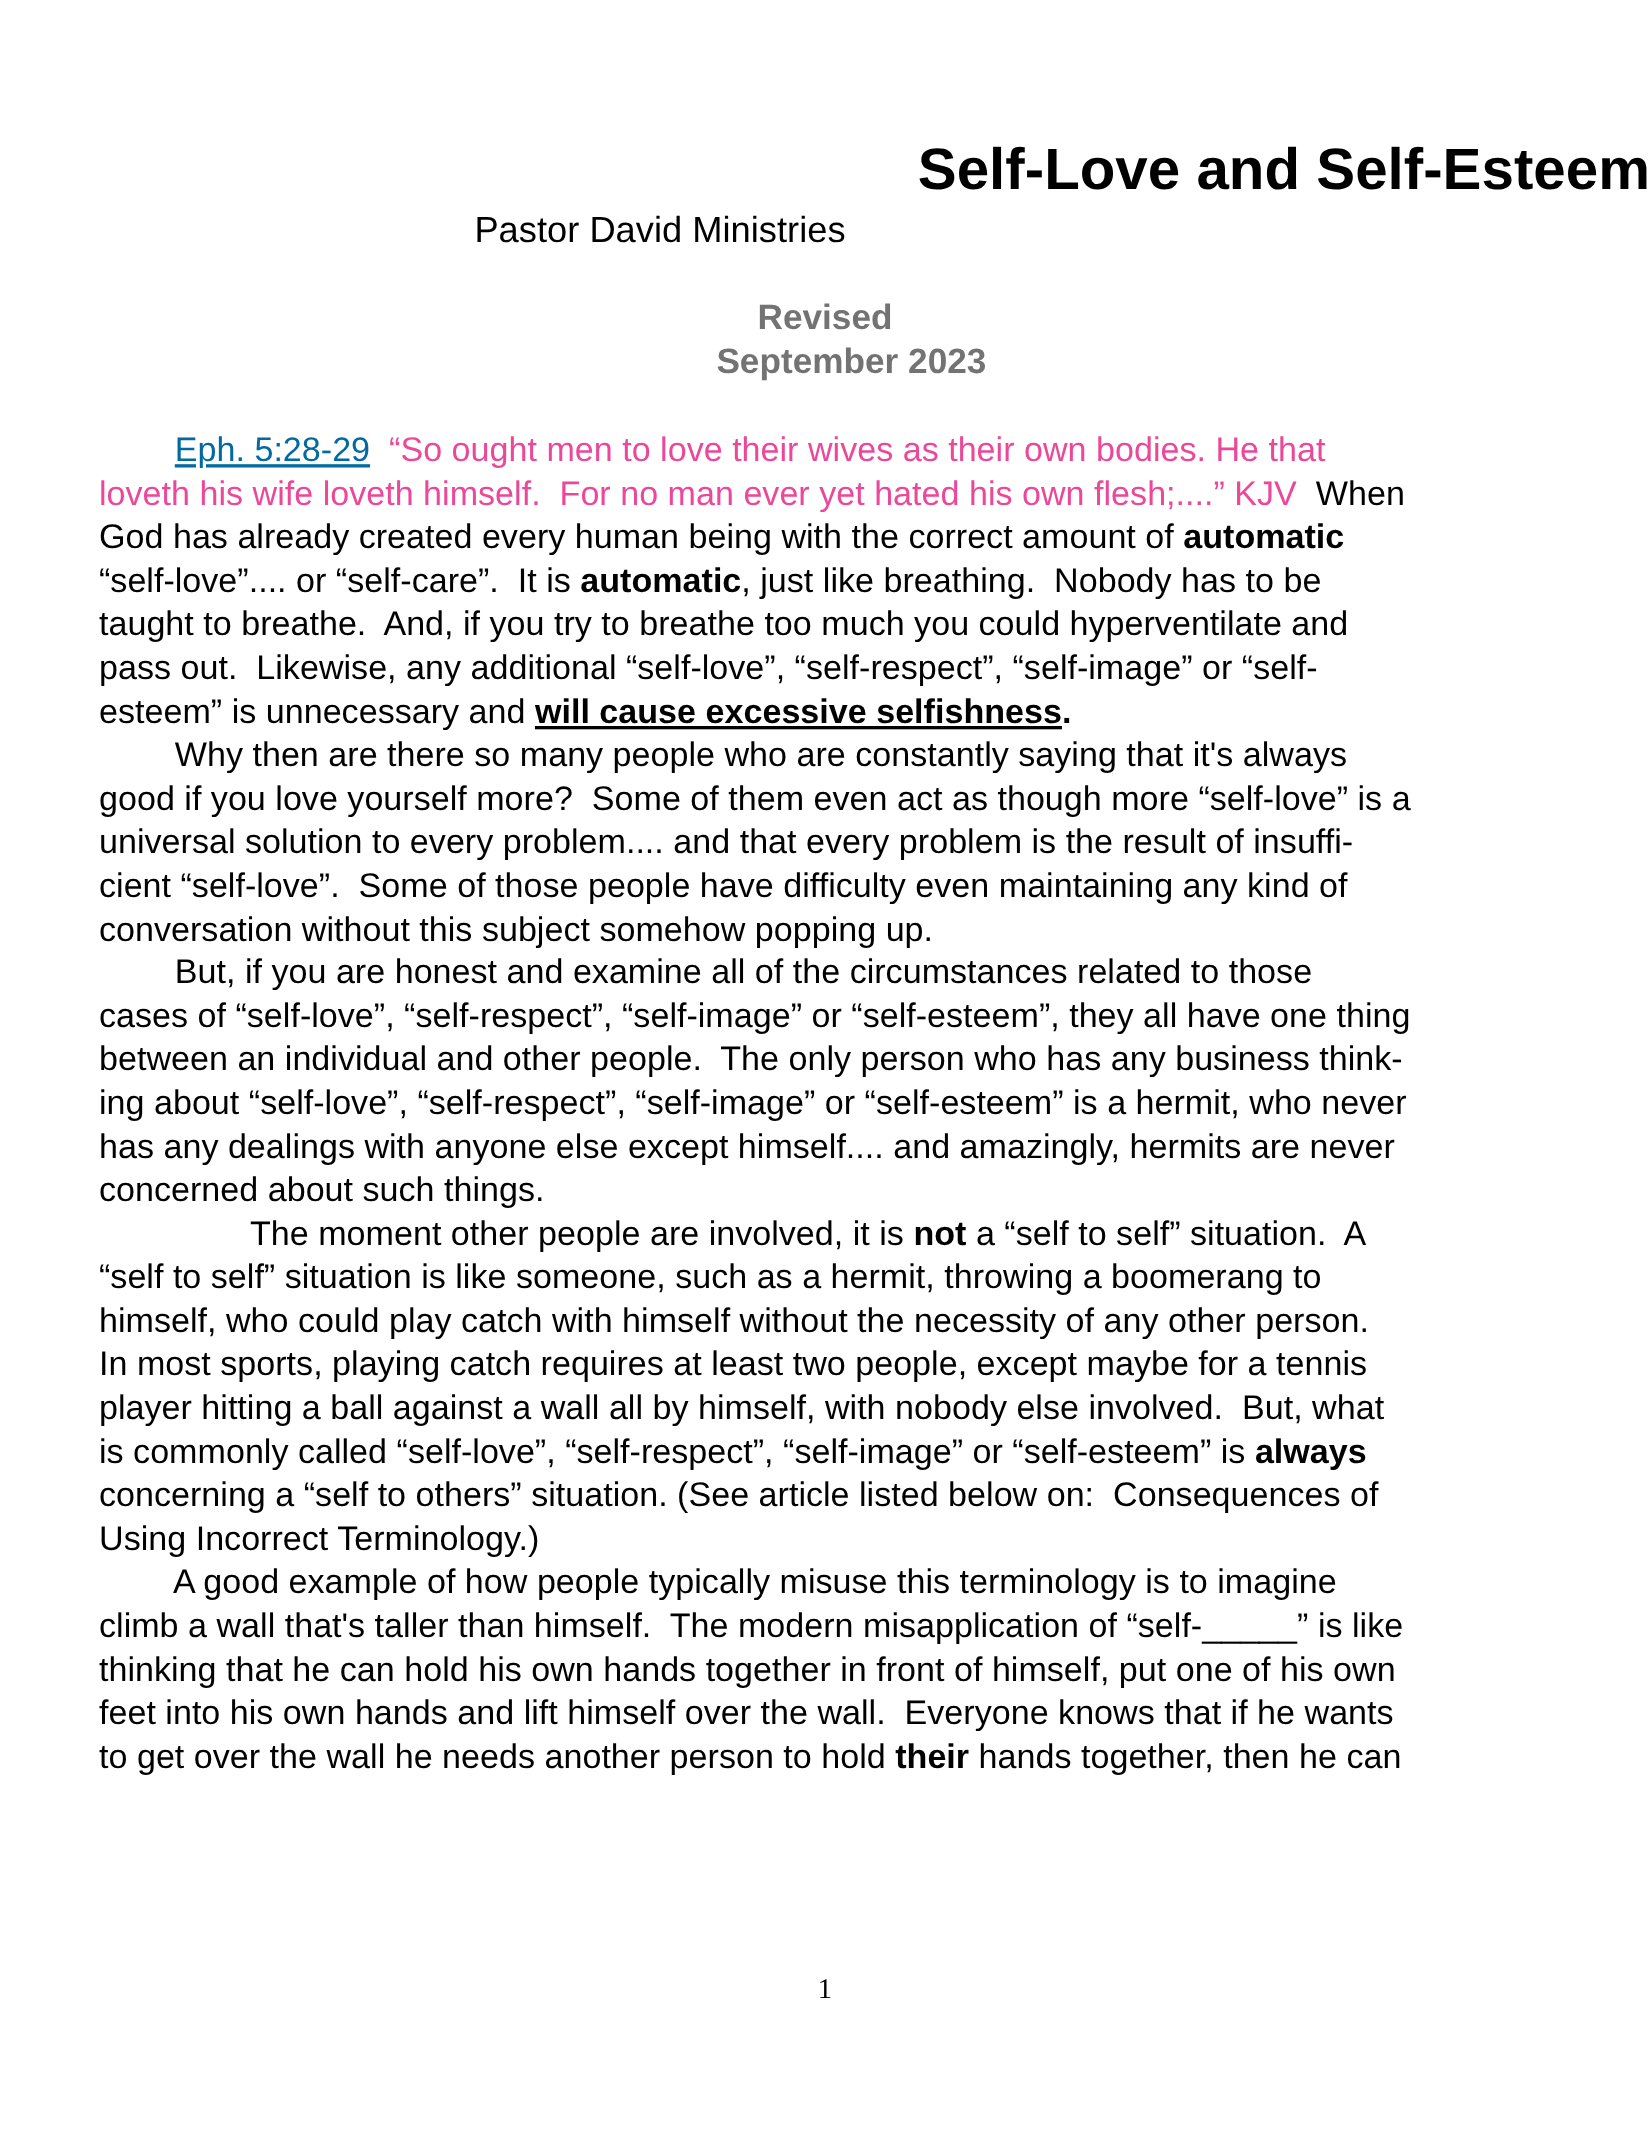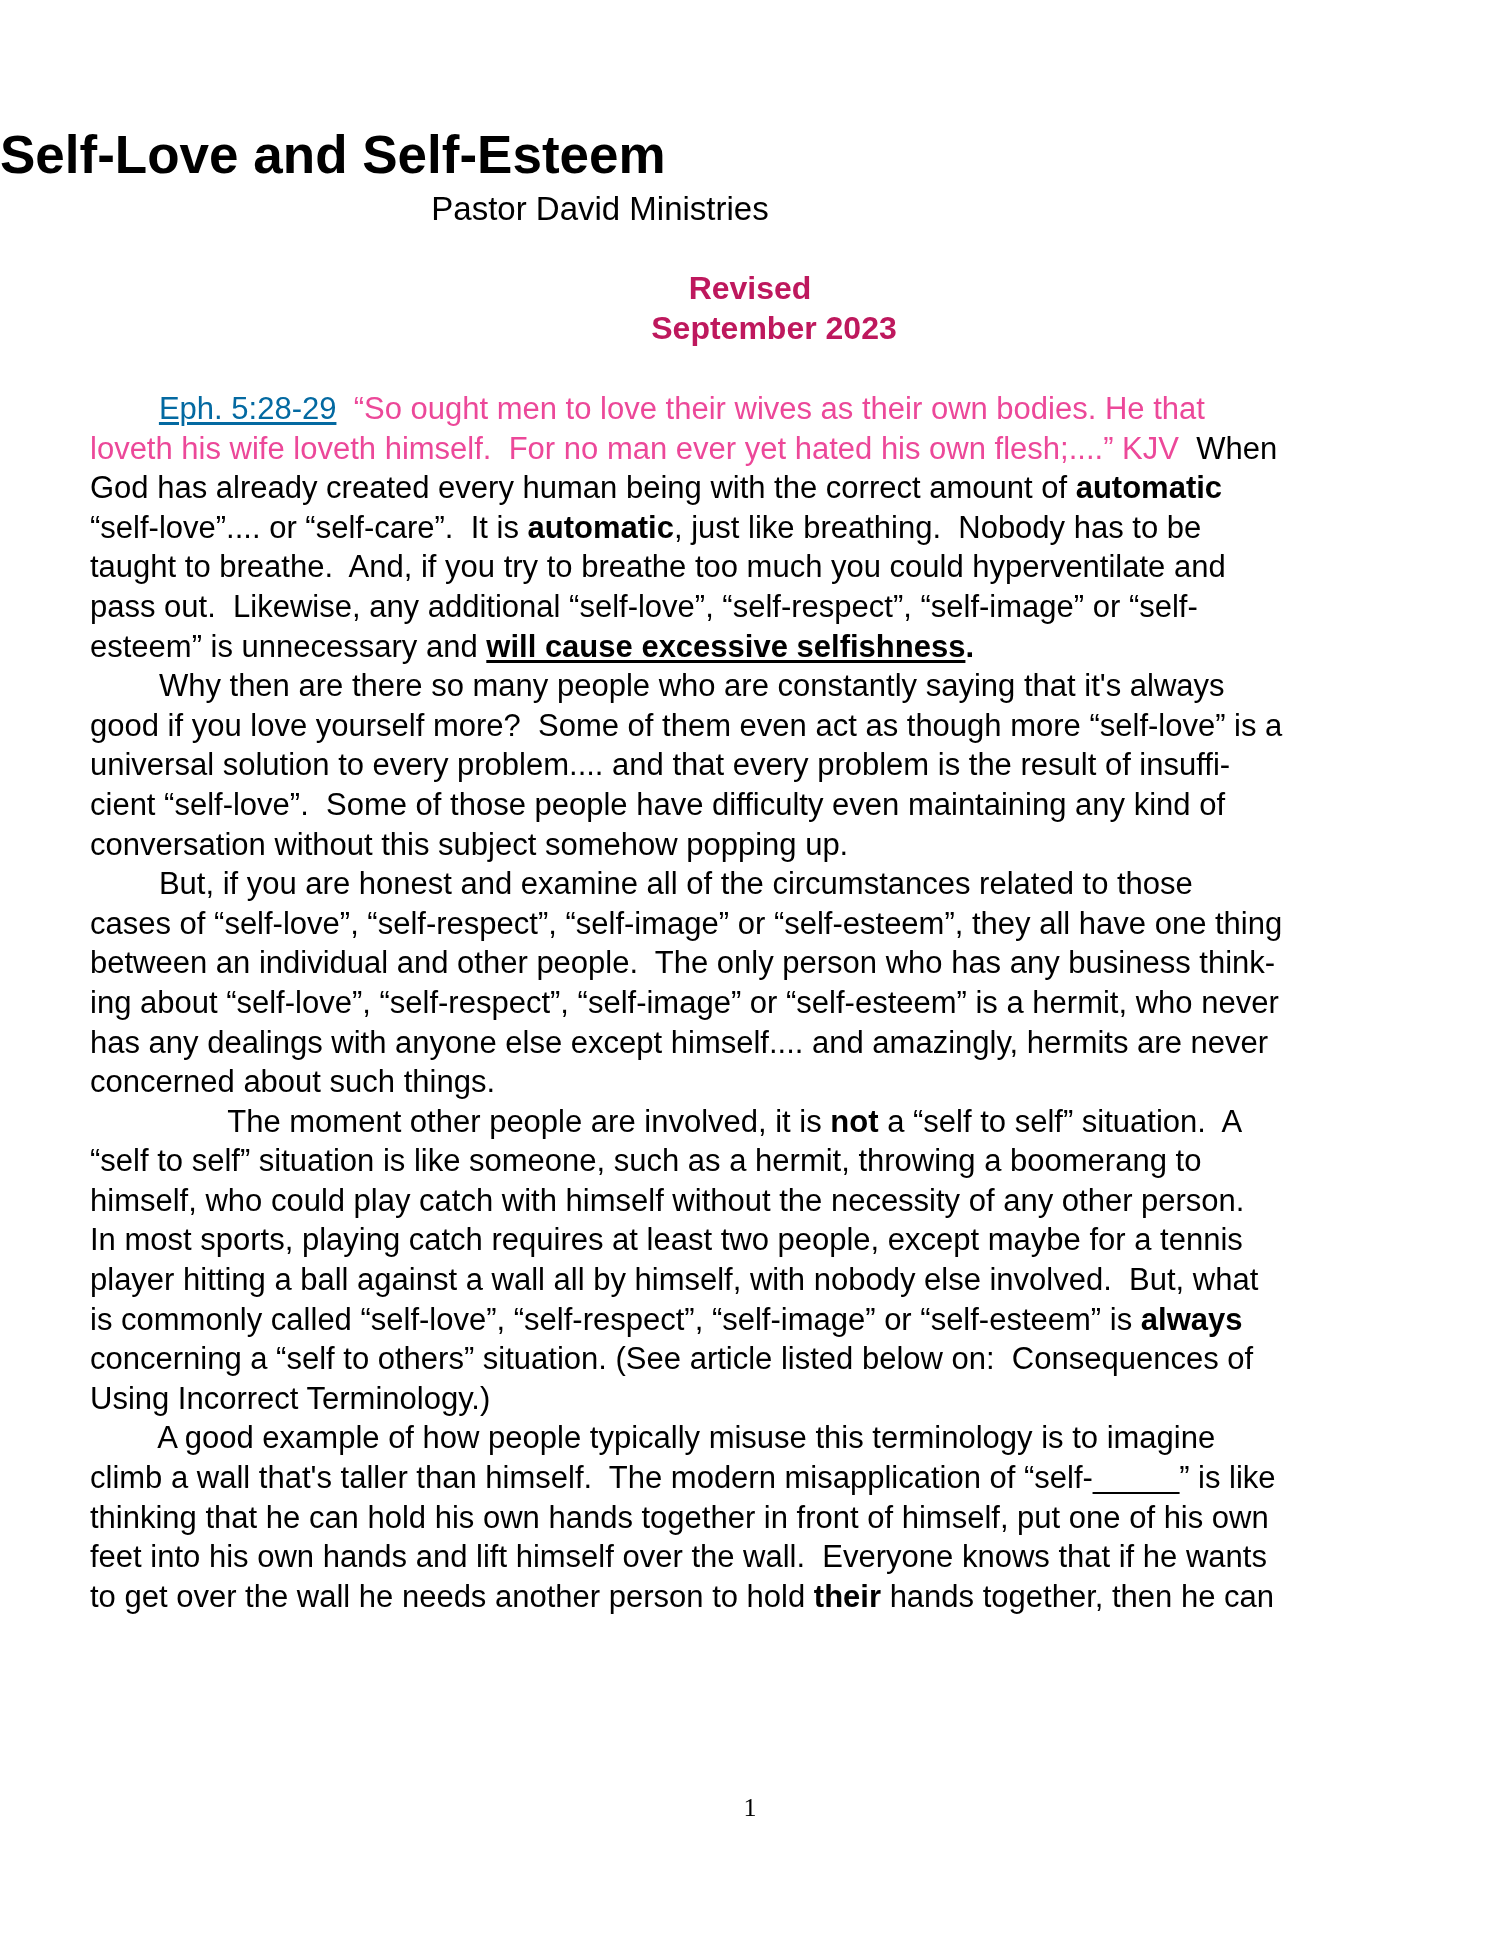--- a/index.html
+++ b/index.html
@@ -1,30 +1,30 @@
 <!DOCTYPE html>
 <html><head>
 <meta charset="utf-8">
 <style>
   html, body { margin: 0; padding: 0; background: #ffffff; }
   body {
     width: 1500px; height: 1941px; position: relative; overflow: hidden;
     font-family: "Liberation Sans", sans-serif; color: #000;
   }
   .title {
-    position: absolute; top: 88px; left: 0; width: 1500px; text-align: left;
+    position: absolute; top: 88px; left: 0; width: 1500px; text-align: right;
     font-size: 53px; font-weight: bold; letter-spacing: 0px;
   }
   .subtitle {
     position: absolute; top: 190px; left: 0; width: 1200px; text-align: center;
     font-size: 33px;
   }
   .revised {
     position: absolute; left: 0; width: 1500px; text-align: center;
-    font-size: 32px; font-weight: bold; color: #be185d;
+    font-size: 32px; font-weight: bold; color: #737373;
   }
   .revised.r1 { top: 270px; }
   .revised.r2 { top: 310px; padding-left: 24px; }
   .body {
     position: absolute; top: 389px; left: 90px; width: 1340px;
     font-size: 31px; line-height: 39.6px;
   }
   .line { white-space: pre; height: 39.6px; }
   .scripture { color: #ec4899; }
   .ref { color: #0369a1; text-decoration: underline; text-underline-offset: 3px; }

